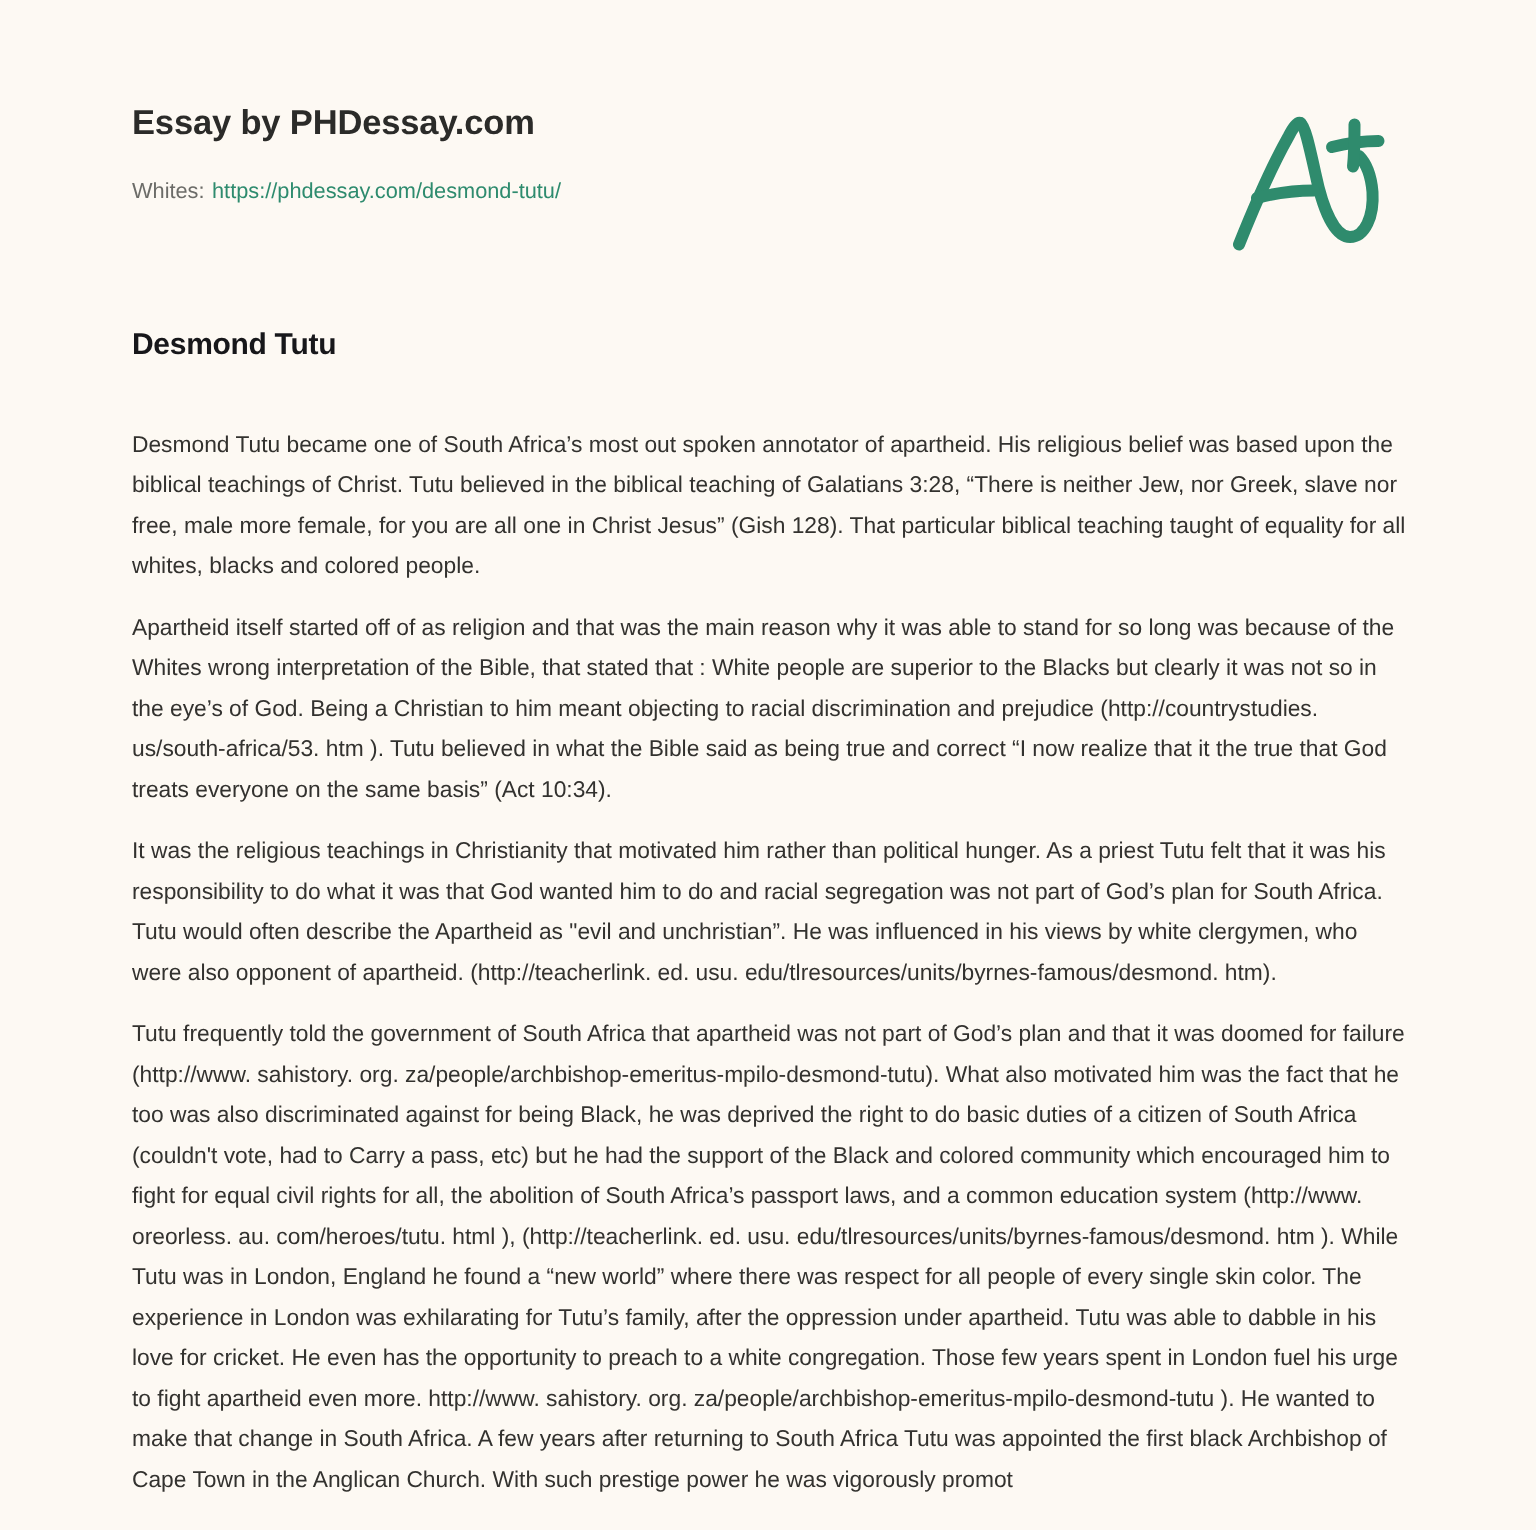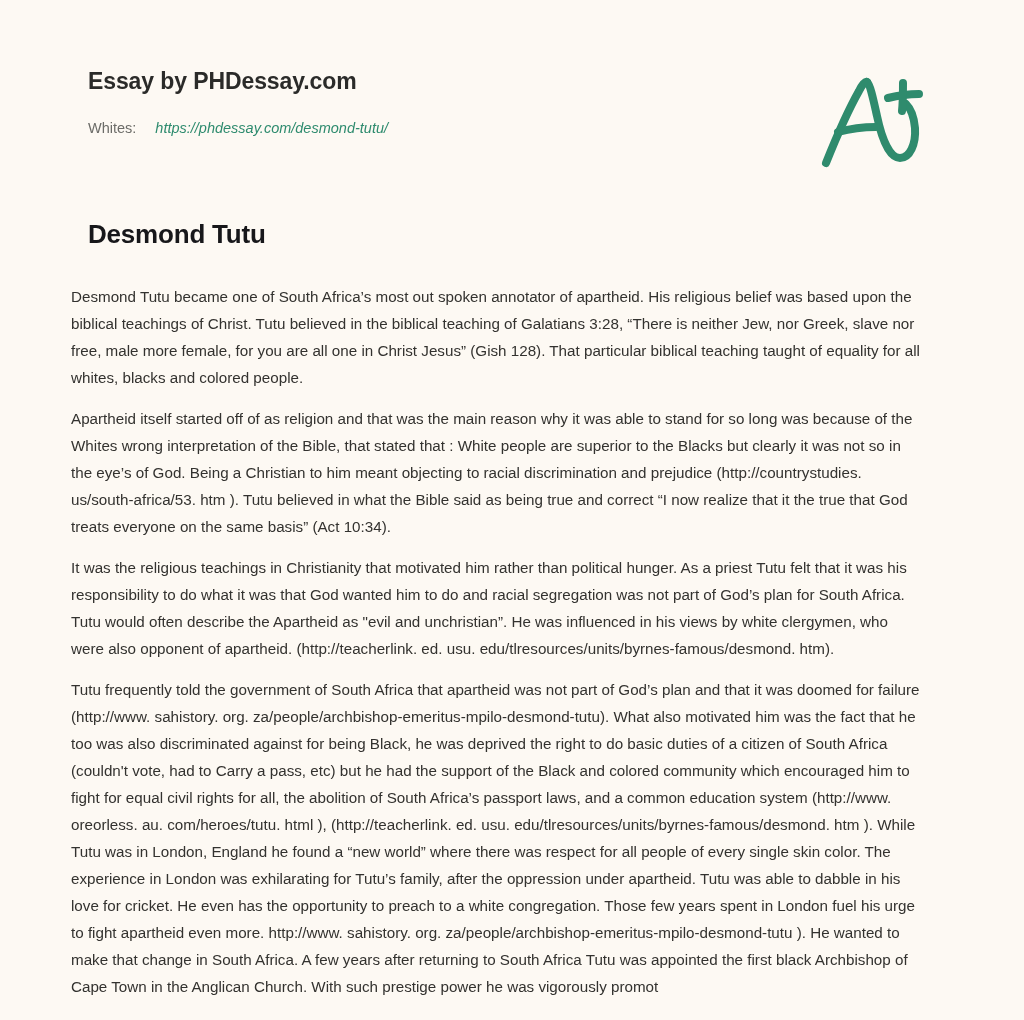--- a/index.html
+++ b/index.html
@@ -42,22 +42,21 @@
     line-height: 1.3;
     color: #6c6c68;
     white-space: nowrap;
   }
   .source-label {
     color: #6c6c68;
   }
   .source-link {
     color: #2e8b6e;
     text-decoration: none;
-    margin-left: 19px;
-    font-style: italic;
+    margin-left: 5px;
   }
 
   
   .logo {
     position: absolute;
     left: 816px;
     top: 70px;
     width: 115px;
     height: 100px;
   }
@@ -66,31 +65,31 @@
     width: 100%;
     height: 100%;
   }
 
   
   .essay-title {
     position: absolute;
     left: 88px;
     top: 218px;
     margin: 0;
-    font-size: 26px;
+    font-size: 20px;
     font-weight: bold;
     color: #17171a;
     letter-spacing: -0.2px;
     line-height: 1.25;
   }
 
   
   .body-copy {
     position: absolute;
-    left: 71px;
+    left: 88px;
     top: 283px;
     width: 850px;
   }
   .body-copy p {
     margin: 0 0 14px 0;
     font-size: 15.2px;
     line-height: 27px;
     color: #33322f;
     text-align: left;
     word-break: normal;

